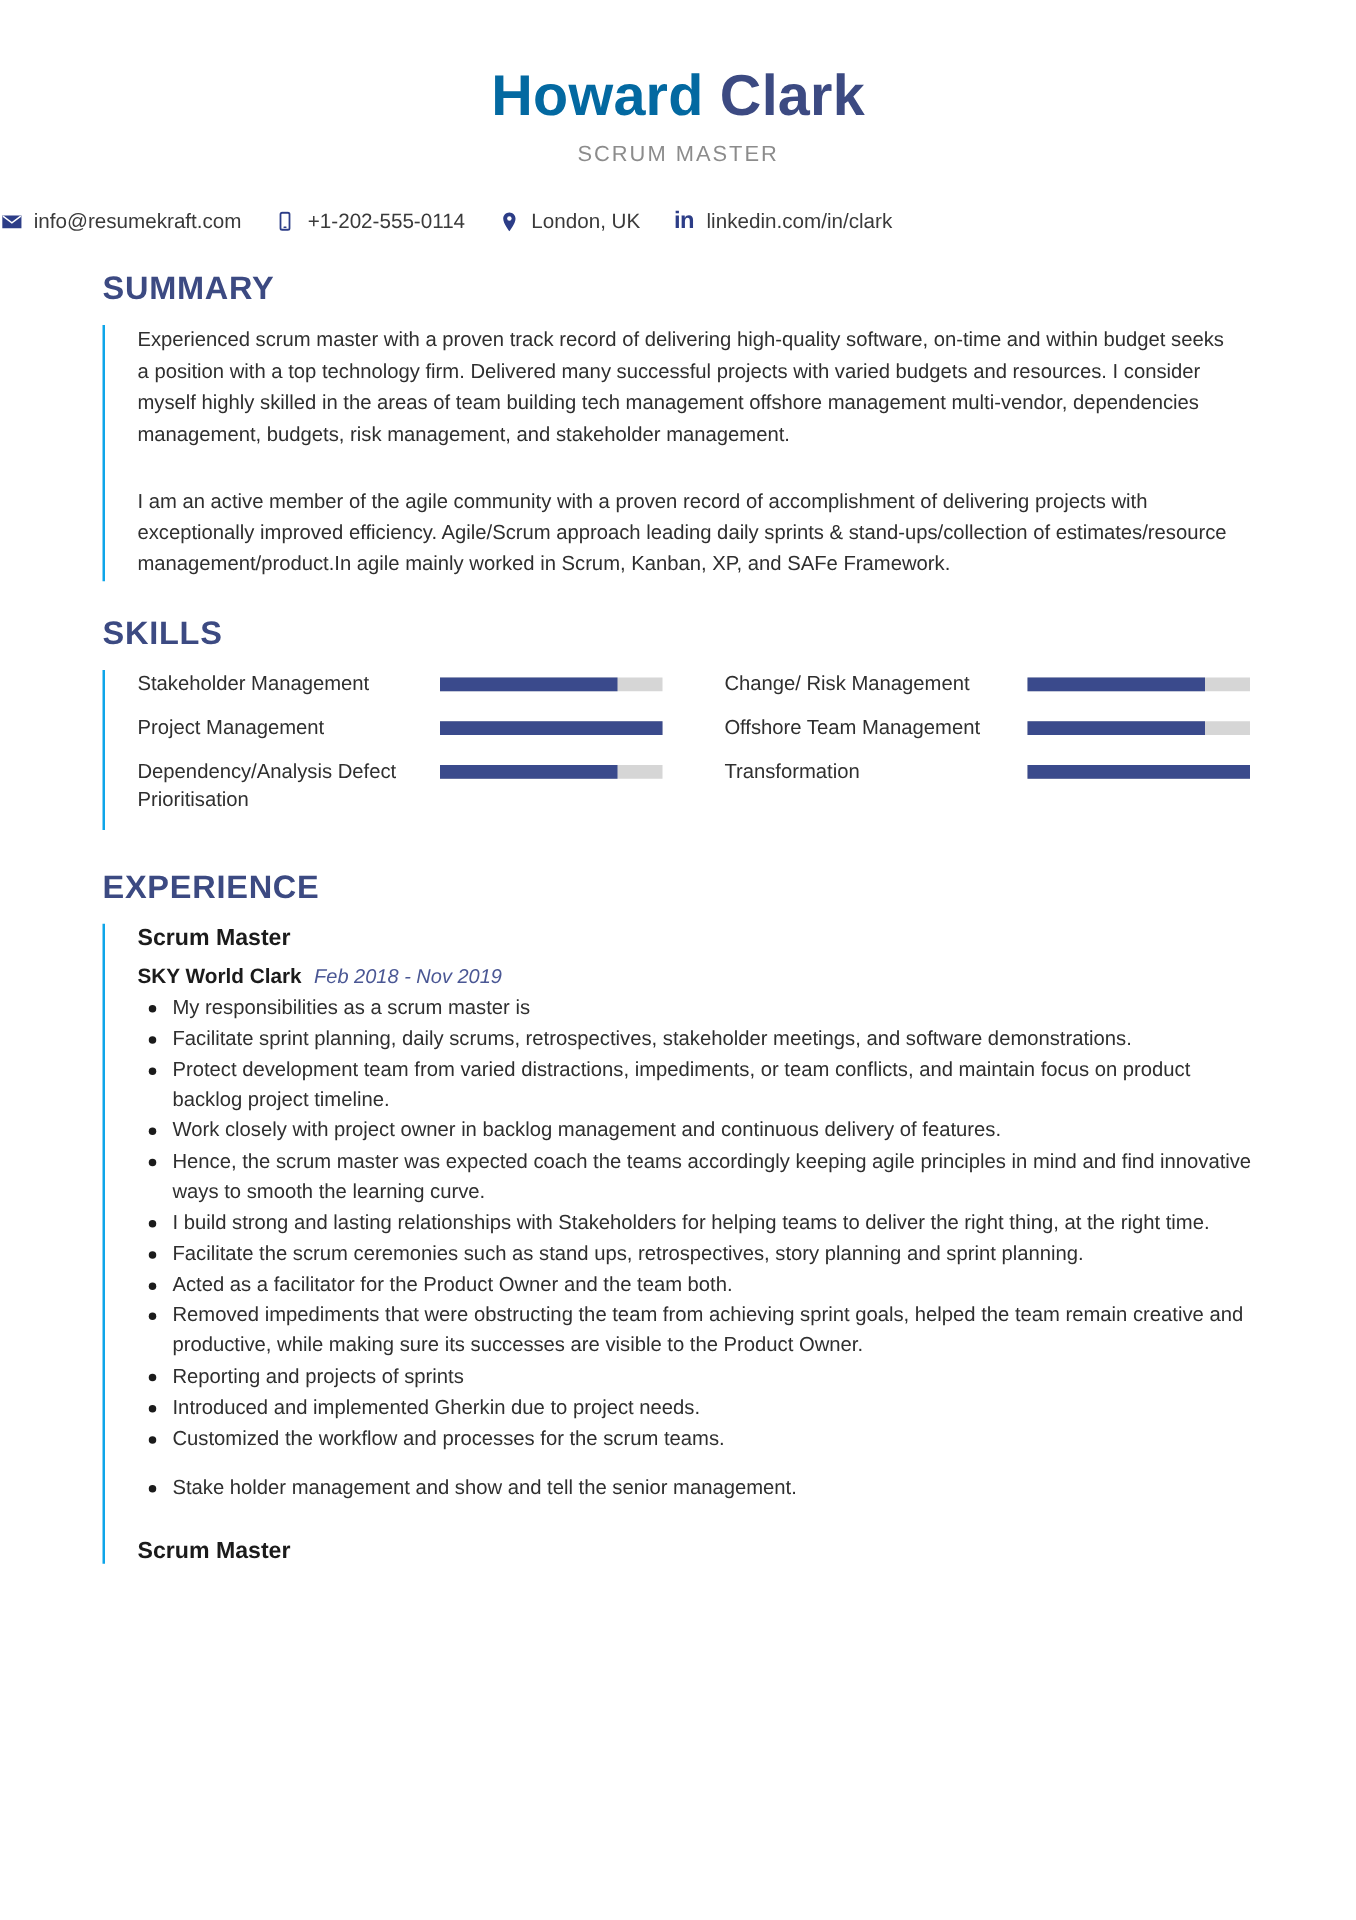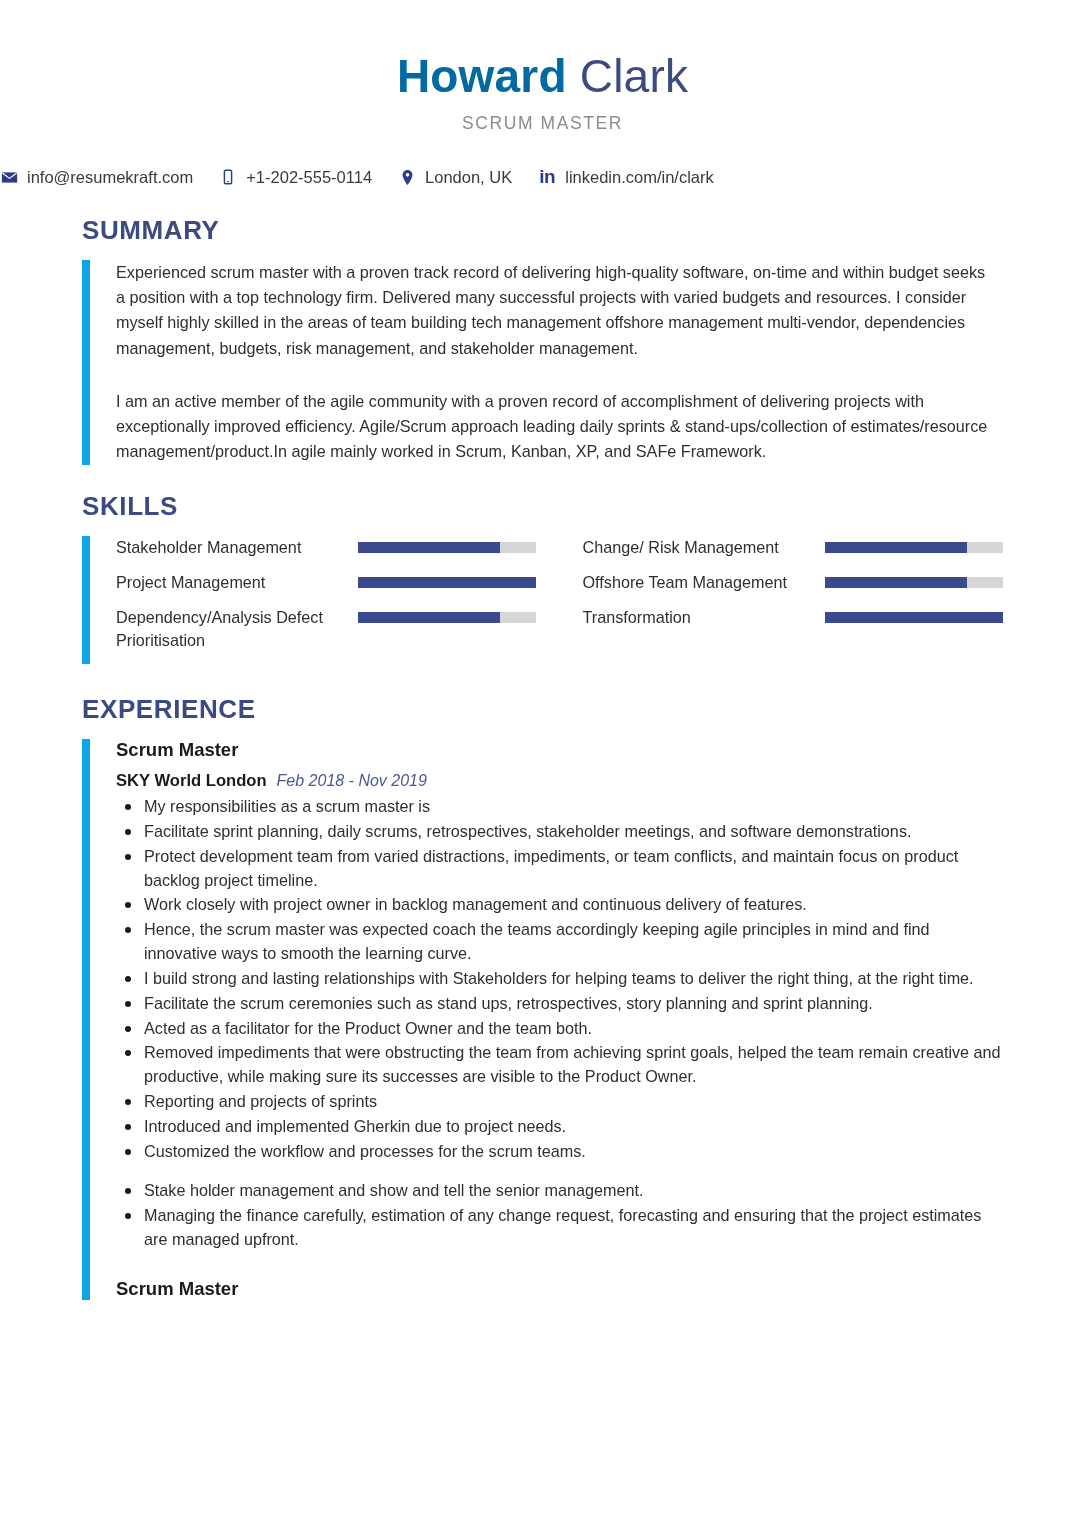--- a/index.html
+++ b/index.html
@@ -30,21 +30,21 @@
     font-size: 46px;
     line-height: 1.06;
     letter-spacing: 0.2px;
     white-space: nowrap;
   }
   .name .first {
     font-weight: 700;
     color: #0369a1;
   }
   .name .last {
-    font-weight: 400;
+    font-weight: 700;
     color: #3c4a82;
   }
   .job-title {
     margin-top: 12px;
     font-size: 17.5px;
     letter-spacing: 1.6px;
     color: #8c8c8c;
     font-weight: 400;
   }
 
@@ -87,21 +87,21 @@
     padding: 0 82px 0 82px;
   }
   .section-title {
     font-size: 26px;
     font-weight: 700;
     color: #3c4a82;
     letter-spacing: 0.6px;
     margin: 0 0 14px 0;
   }
   .section-body {
-    border-left: 8px solid #0ea5e9;
+    border-left: 2px solid #0ea5e9;
     padding-left: 26px;
   }
   .para {
     font-size: 16.2px;
     line-height: 1.56;
     color: #2f2f2f;
     margin: 0 0 28px 0;
     max-width: 880px;
   }
   .para:last-child { margin-bottom: 0; }
@@ -300,36 +300,35 @@
       </div>
     </div>
   </div>
 
   <div class="section" id="experience-section">
     <h2 class="section-title">EXPERIENCE</h2>
     <div class="section-body">
       <div id="jobs-container">
           <div class="job">
             <p class="job-role">Scrum Master</p>
-            <p class="job-meta"><span class="job-company">SKY World London</span><span class="job-dates">Feb 2018 - Nov 2019</span></p>
+            <p class="job-meta"><span class="job-company">SKY World Clark</span><span class="job-dates">Feb 2018 - Nov 2019</span></p>
             <ul class="bullets">
               <li>My responsibilities as a scrum master is</li>
               <li> Facilitate sprint planning, daily scrums, retrospectives, stakeholder meetings, and software demonstrations.</li>
               <li>Protect development team from varied distractions, impediments, or team conflicts, and maintain focus on product backlog project timeline.</li>
               <li>Work closely with project owner in backlog management and continuous delivery of features.</li>
               <li>Hence, the scrum master was expected coach the teams accordingly keeping agile principles in mind and find innovative ways to smooth the learning curve.</li>
               <li>I build strong and lasting relationships with Stakeholders for helping teams to deliver the right thing, at the right time.</li>
               <li>Facilitate the scrum ceremonies such as stand ups, retrospectives, story planning and sprint planning.</li>
               <li>Acted as a facilitator for the Product Owner and the team both.</li>
               <li>Removed impediments that were obstructing the team from achieving sprint goals, helped the team remain creative and productive, while making sure its successes are visible to the Product Owner.</li>
               <li>Reporting and projects of sprints</li>
               <li>Introduced and implemented Gherkin due to project needs.</li>
               <li>Customized the workflow and processes for the scrum teams.</li>
               <li class="spaced">Stake holder management and show and tell the senior management.</li>
-              <li>Managing the finance carefully, estimation of any change request, forecasting and ensuring that the project estimates are managed upfront.</li>
             </ul>
           </div>
         </div>
       <p class="job-role-trailing">Scrum Master</p>
     </div>
   </div>
 
 </div>
 
 </body></html>

